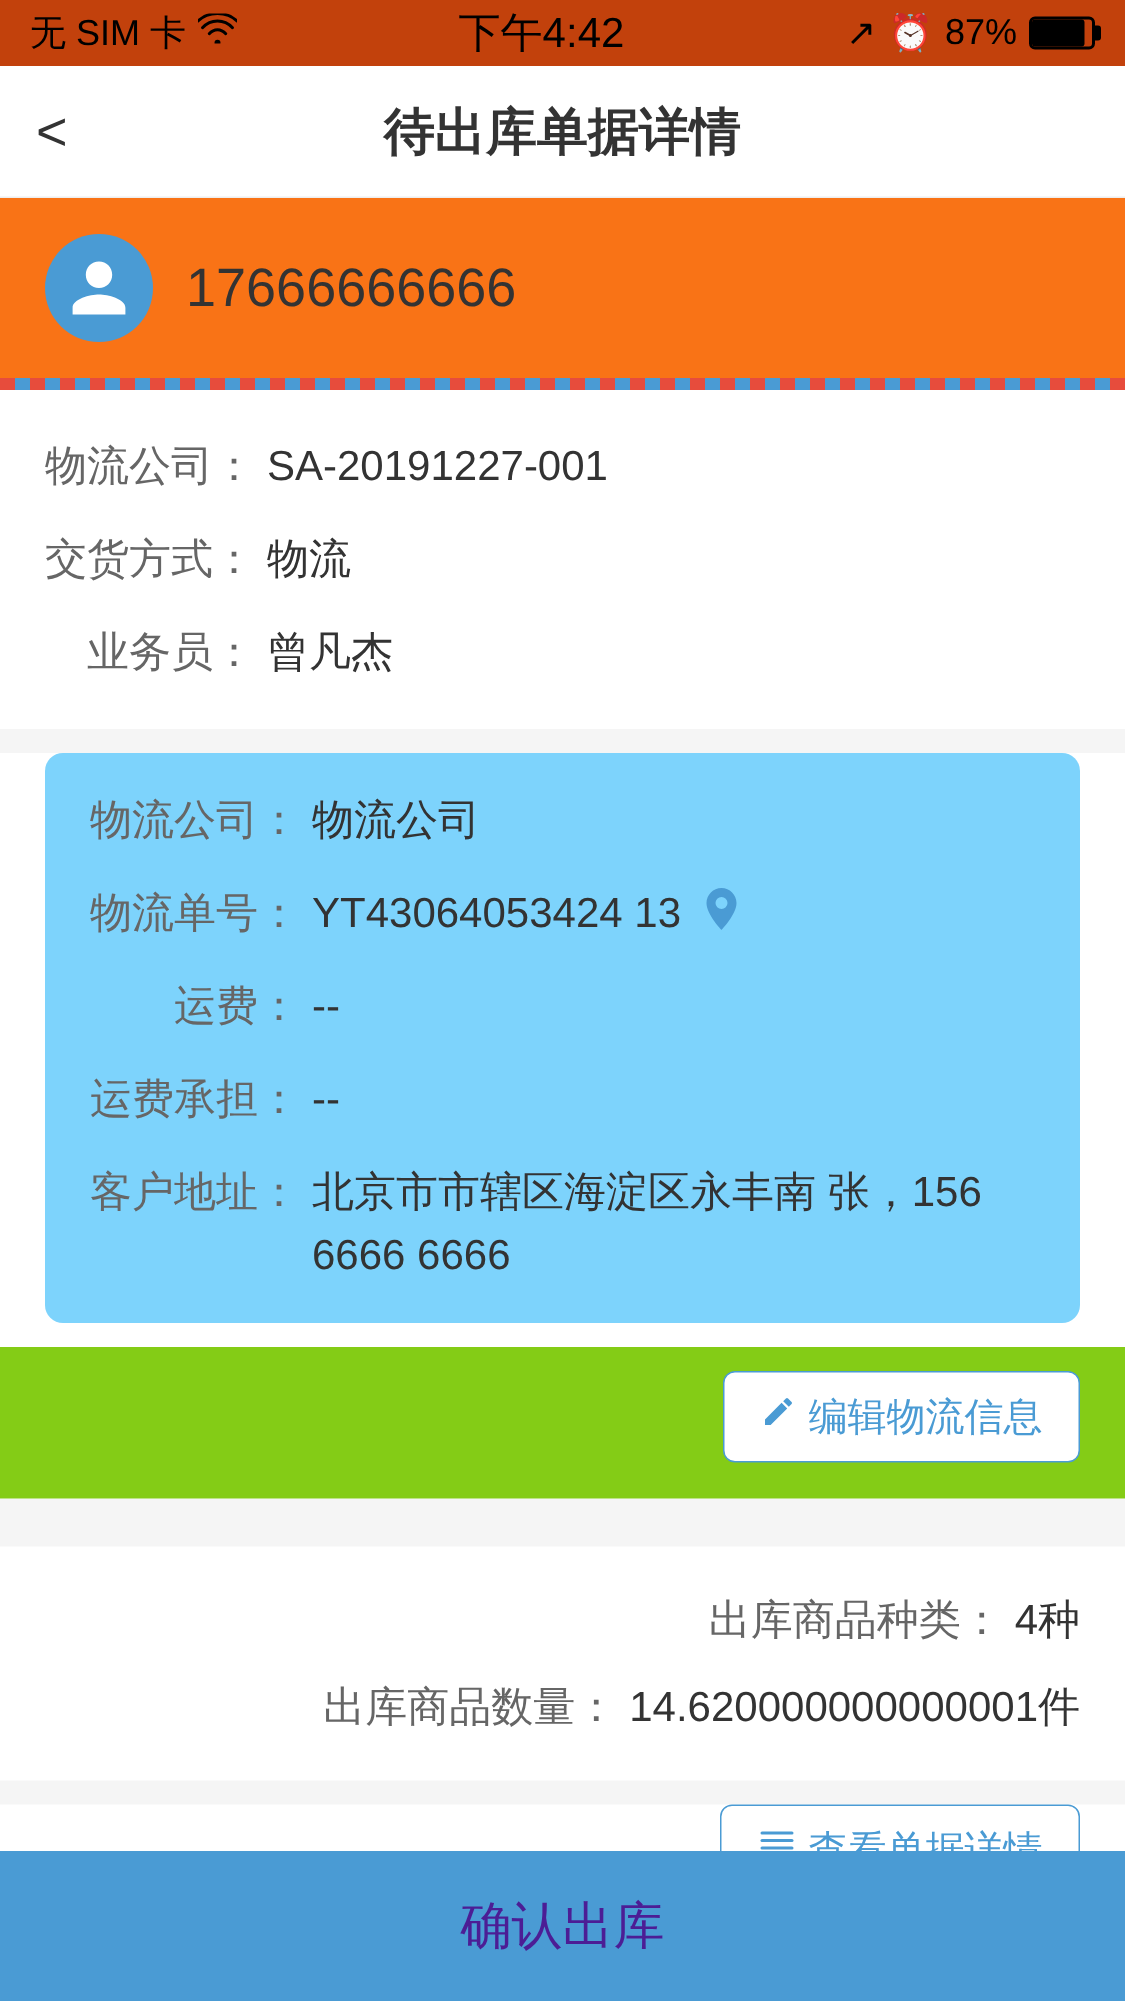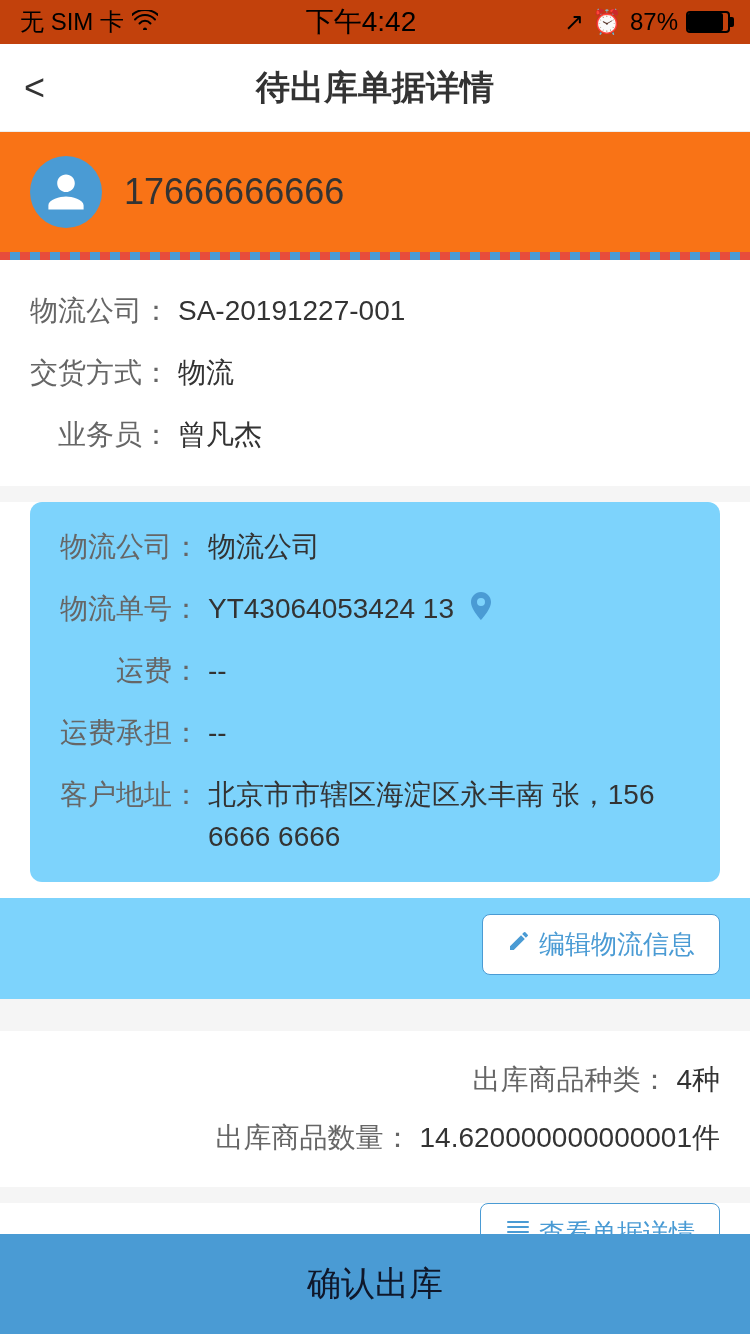--- a/index.html
+++ b/index.html
@@ -209,21 +209,21 @@
       justify-content: center;
       color: #4a9bd4;
       font-size: 32px;
     }
 
     
     .edit-btn-row {
       display: flex;
       justify-content: flex-end;
       padding: 16px 30px 24px;
-      background: #7dd3fc;
+      background: #84cc16;
       margin-bottom: 16px;
     }
     .edit-btn {
       border: 1px solid #4a9bd4;
       color: #4a9bd4;
       background: #fff;
       border-radius: 8px;
       padding: 12px 24px;
       font-size: 26px;
       display: flex;
@@ -288,21 +288,21 @@
       left: 0;
       width: 750px;
       height: 100px;
       background: #4a9bd4;
       display: flex;
       align-items: center;
       justify-content: center;
       cursor: pointer;
     }
     .confirm-btn-text {
-      color: #0f172a;
+      color: #4c1d95;
       font-size: 34px;
       font-weight: 500;
     }
   </style>
 </head>
 <body>
 
 <div class="status-bar">
   <div class="status-left">
     <span>无 SIM 卡</span>

